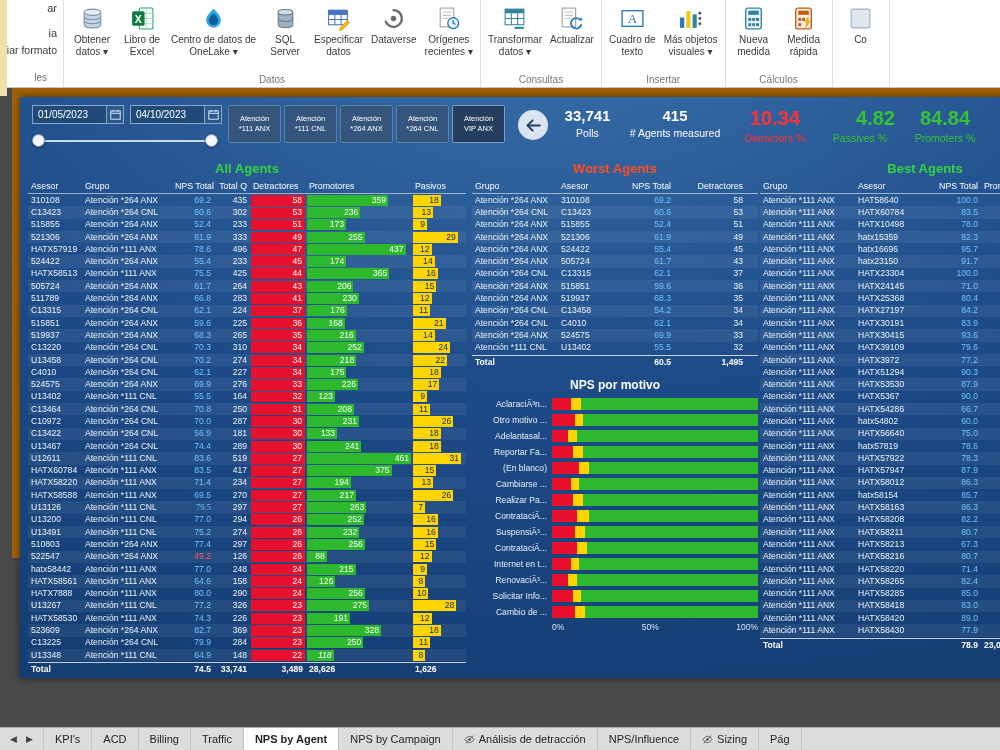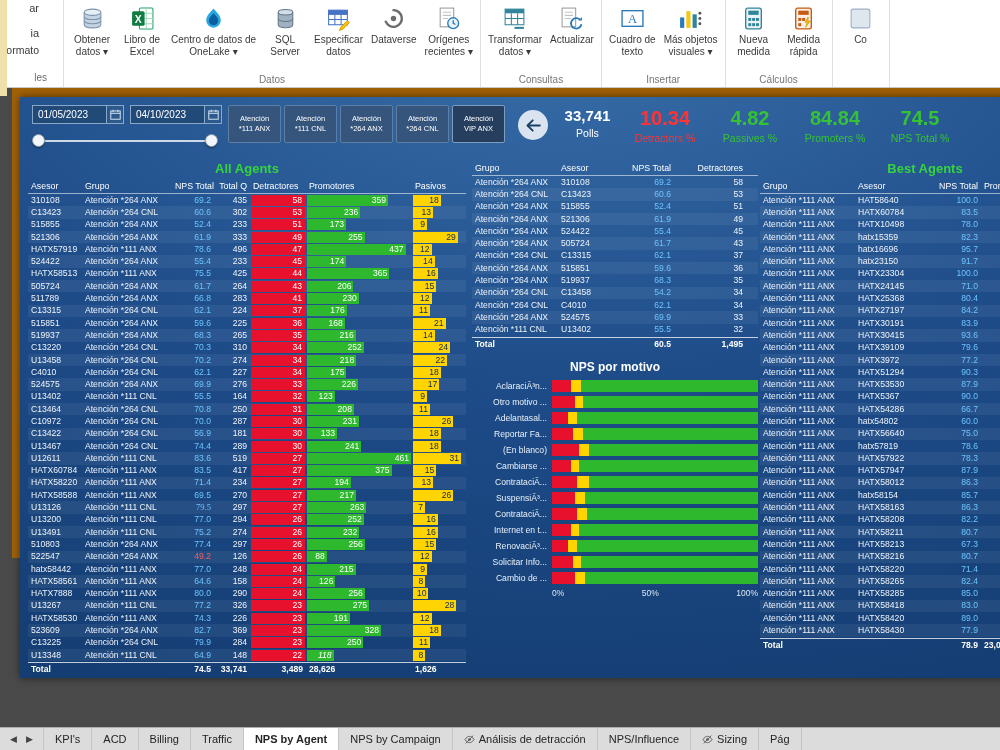--- a/index.html
+++ b/index.html
@@ -3,21 +3,21 @@
 <meta charset="utf-8">
 <style>
   *{margin:0;padding:0;box-sizing:border-box}
   html,body{width:1000px;height:750px;overflow:hidden;font-family:"Liberation Sans","DejaVu Sans",sans-serif;background:#4a4a4a}
   .screen{position:relative;width:1000px;height:750px;overflow:hidden}
 
   
   .ribbon{position:absolute;top:0;left:0;width:1080px;height:88px;background:#fff;border-bottom:1px solid #c8c8c8;display:flex}
   .chrome{position:absolute;left:0;top:0;width:7px;height:96px;background:#f0e1ab;z-index:6}
   .lp{width:64px;flex:none;position:relative;border-right:1px solid #e1dfdd}
-  .lp div{position:absolute;right:24px;font-size:11px;color:#3b3a39;white-space:nowrap}
+  .lp div{position:absolute;right:6px;font-size:11px;color:#3b3a39;white-space:nowrap}
   .lp .w0{top:2px}.lp .w1{top:27px}.lp .w2{top:44px;font-size:10.5px}
   .lp .grp{top:auto;bottom:4px;right:16px;font-size:10px;color:#6a6a6a}
   .rgroups{display:flex;flex:1}
   .rgroup{display:flex;flex-direction:column;align-items:center;border-right:1px solid #e1dfdd;padding:4px 7px 2px}
   .ritems{display:flex;gap:8px;align-items:flex-start}
   .ritem{display:flex;flex-direction:column;align-items:center;gap:2px;min-width:42px;cursor:pointer}
   .ricon{height:28px;display:flex;align-items:center;justify-content:center}
   .rlabel{font-size:10px;line-height:1.15;color:#3b3a39;text-align:center;white-space:pre-line}
   .rgname{margin-top:auto;font-size:10px;color:#767676;padding-top:2px}
 
@@ -348,26 +348,30 @@
             <path d="M11 5.5L4.5 12l6.5 6.5" fill="none" stroke="#1d3f66" stroke-width="2.4" stroke-linecap="round" stroke-linejoin="round"></path>
             <path d="M5 12h15" stroke="#1d3f66" stroke-width="2.4" stroke-linecap="round"></path>
           </svg>
       </div>
 
       <div class="kpis">
           <div class="kpi" style="width: 55px;">
             <div class="v" style="color: rgb(255, 255, 255);">33,741</div>
             <div class="l" style="color: rgb(255, 255, 255);">Polls</div>
           </div>
+          <div class="kpi" style="width: 100px;">
+            <div class="v" style="color: rgb(255, 255, 255);">415</div>
+            <div class="l" style="color: rgb(255, 255, 255);"># Agents measured</div>
+          </div>
           <div class="kpi big" style="width: 80px;">
             <div class="v" style="color: rgb(255, 51, 51);">10.34</div>
             <div class="l" style="color: rgb(255, 51, 51);">Detractors %</div>
           </div>
           <div class="kpi big" style="width: 70px;">
-            <div class="v" style="color: rgb(53, 194, 53);">4.82</div>
+            <div class="v" style="color: rgb(53, 194, 53); text-align: right;">4.82</div>
             <div class="l" style="color: rgb(53, 194, 53);">Passives %</div>
           </div>
           <div class="kpi big" style="width: 80px;">
             <div class="v" style="color: rgb(53, 194, 53);">84.84</div>
             <div class="l" style="color: rgb(53, 194, 53);">Promoters %</div>
           </div>
           <div class="kpi big" style="width: 70px;">
             <div class="v" style="color: rgb(53, 194, 53);">74.5</div>
             <div class="l" style="color: rgb(53, 194, 53);">NPS Total %</div>
           </div>
@@ -961,20 +965,21 @@
               <div class="c num" style="width: 42px;">74.5</div>
               <div class="c num" style="width: 36px;">33,741</div>
               <div class="c num" style="width: 56px;">3,489</div>
               <div class="c" style="width: 106px;">28,626</div>
               <div class="c" style="width: 50px;">1,626</div>
             </div>
           </div>
       </div>
 
       <div class="panel mid">
+        <div class="ptitle tr">Worst Agents</div>
         <div id="tbl-worst">
             <div class="trow thead">
               <div class="c h" style="width: 86px;">Grupo</div>
               <div class="c h" style="width: 58px;">Asesor</div>
               <div class="c h num" style="width: 58px;">NPS Total</div>
               <div class="c h num" style="width: 72px;">Detractores</div>
             </div>
             <div class="trow body">
               <div class="c" style="width: 86px;">Atención *264 ANX</div>
               <div class="c" style="width: 58px;">310108</div>
@@ -1105,20 +1110,28 @@
               </div>
               <div class="crow">
                 <div class="clabel">Cambiarse ...</div>
                 <div class="cbar">
                   <div class="seg" style="width: 9%; background: rgb(232, 17, 45);"></div>
                   <div class="seg" style="width: 4%; background: rgb(255, 212, 0);"></div>
                   <div class="seg" style="width: 87%; background: rgb(46, 184, 46);"></div>
                 </div>
               </div>
               <div class="crow">
+                <div class="clabel">Realizar Pa...</div>
+                <div class="cbar">
+                  <div class="seg" style="width: 10%; background: rgb(232, 17, 45);"></div>
+                  <div class="seg" style="width: 5%; background: rgb(255, 212, 0);"></div>
+                  <div class="seg" style="width: 85%; background: rgb(46, 184, 46);"></div>
+                </div>
+              </div>
+              <div class="crow">
                 <div class="clabel">ContrataciÃ...</div>
                 <div class="cbar">
                   <div class="seg" style="width: 12%; background: rgb(232, 17, 45);"></div>
                   <div class="seg" style="width: 6%; background: rgb(255, 212, 0);"></div>
                   <div class="seg" style="width: 82%; background: rgb(46, 184, 46);"></div>
                 </div>
               </div>
               <div class="crow">
                 <div class="clabel">SuspensiÃ³...</div>
                 <div class="cbar">

